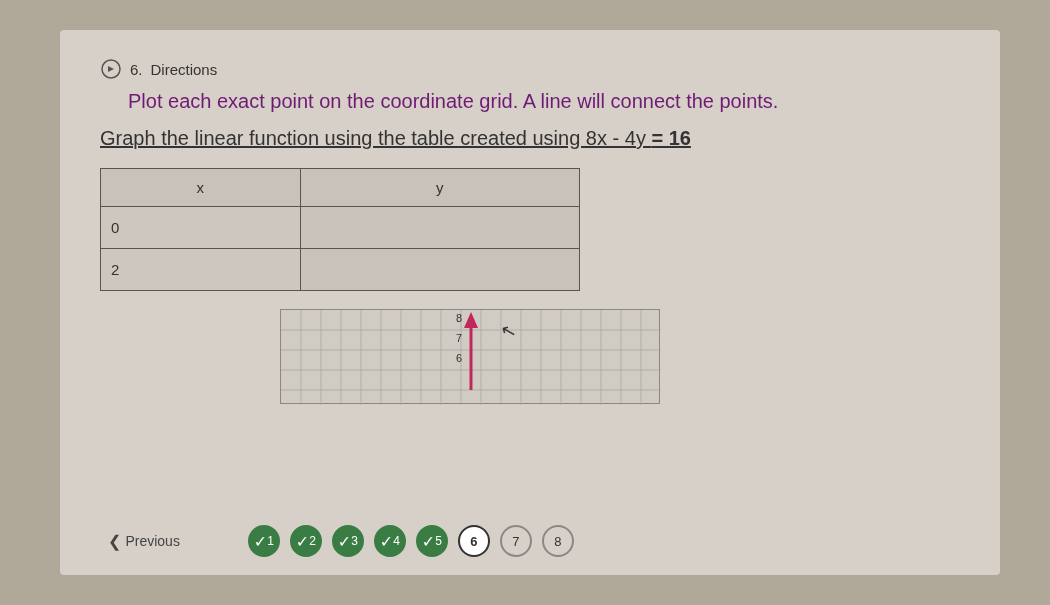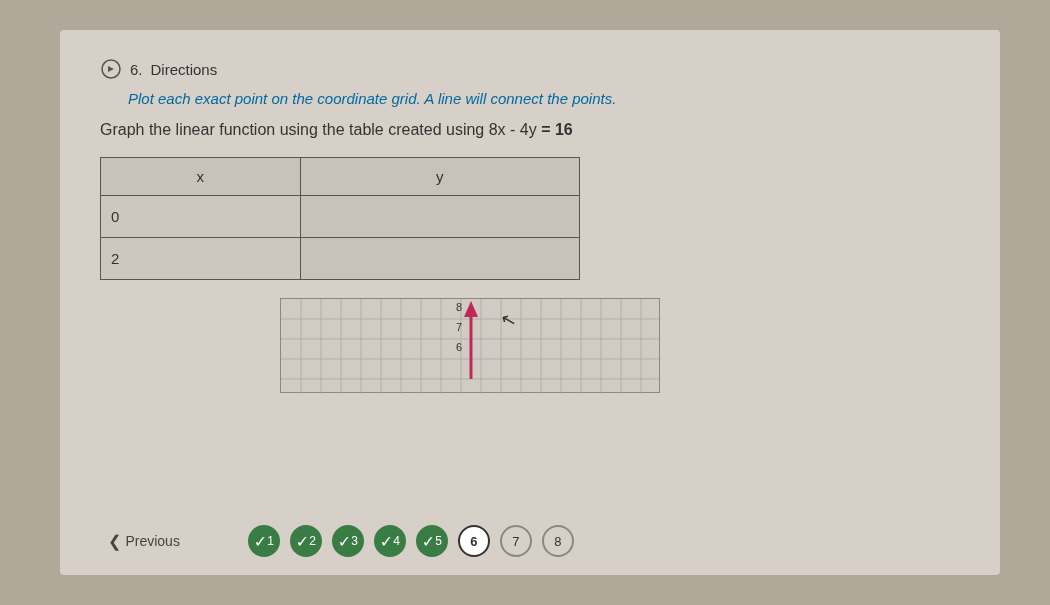--- a/index.html
+++ b/index.html
@@ -44,32 +44,32 @@
       color: #333;
     }
 
     .directions-label {
       font-size: 15px;
       color: #333;
       font-weight: 500;
     }
 
     .italic-instruction {
-      font-style: italic;
-      font-size: 15px;
-      color: #0369a1;
+      font-size: 20px;
+      color: #701a75;
       margin-left: 28px;
       margin-bottom: 14px;
     }
 
     .normal-instruction {
-      font-size: 16px;
+      font-size: 20px;
       color: #333;
       margin-left: 0px;
       margin-bottom: 18px;
+      text-decoration: underline;
     }
 
     .table-container {
       margin-left: 0px;
       margin-bottom: 18px;
     }
 
     .xy-table {
       border-collapse: collapse;
       width: 480px;

